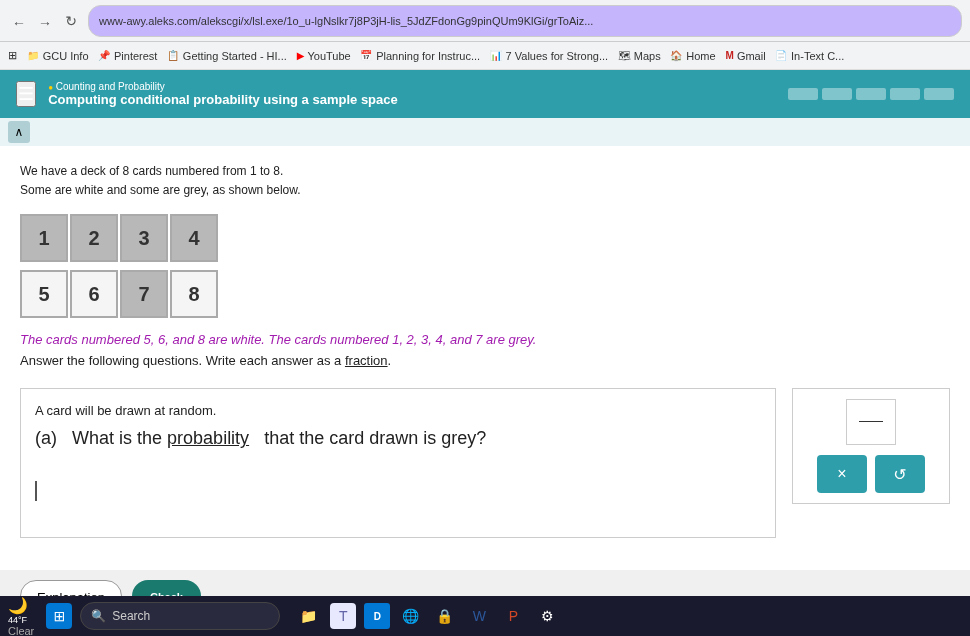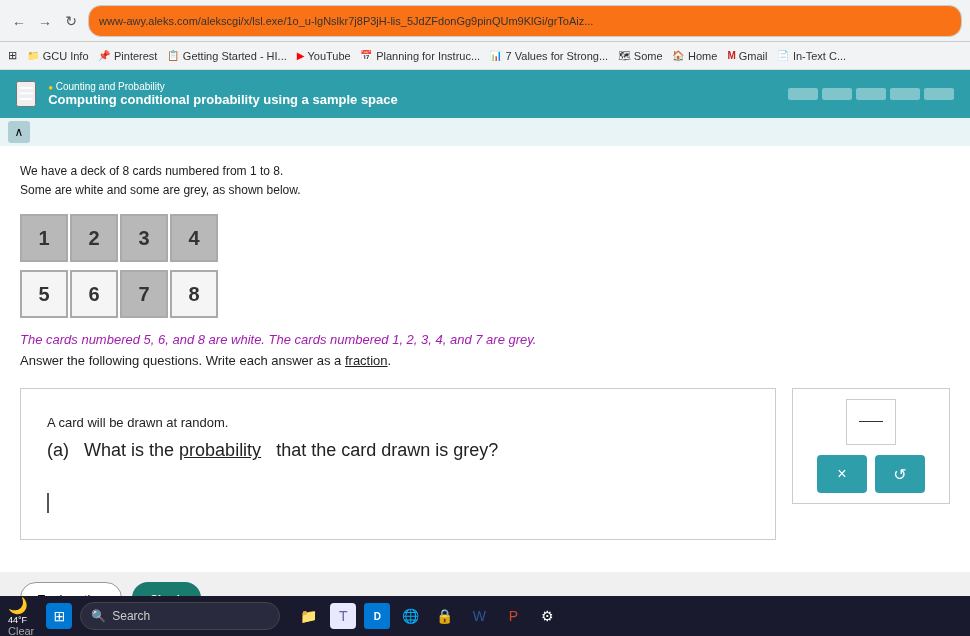--- a/index.html
+++ b/index.html
@@ -17,21 +17,21 @@
     }
     .nav-buttons { display: flex; gap: 4px; align-items: center; }
     .nav-btn {
       width: 22px; height: 22px; border-radius: 50%;
       border: none; background: transparent; cursor: pointer;
       font-size: 14px; display: flex; align-items: center; justify-content: center;
       color: #555;
     }
     .url-bar {
       flex: 1; height: 32px; border-radius: 13px;
-      border: 1px solid #ccc; background: #f97316;
+      border: 1px solid #ccc; background: #c4b5fd;
       font-size: 11px; padding: 6px 10px; color: #333;
     }
 
     
     .bookmarks-bar {
       background: #f1f3f4;
       height: 28px;
       display: flex;
       align-items: center;
       padding: 0 8px;
@@ -113,21 +113,21 @@
 
     
     .question-area {
       display: flex;
       gap: 16px;
       margin-bottom: 16px;
     }
     .question-box {
       flex: 1;
       border: 1px solid #ccc;
-      padding: 26px;
+      padding: 14px;
       min-height: 150px;
       background: white;
       position: relative;
     }
     .question-box-text { font-size: 13px; color: #222; margin-bottom: 10px; }
     .question-label { font-size: 18px; color: #222; }
     .probability-link { text-decoration: underline; }
     .answer-input-area {
       margin-top: 12px;
       display: flex;
@@ -296,21 +296,21 @@
   <span class="bookmark-item">
     <span class="bookmark-icon">📅</span>
     <span>Planning for Instruc...</span>
   </span>
   <span class="bookmark-item">
     <span class="bookmark-icon">📊</span>
     <span>7 Values for Strong...</span>
   </span>
   <span class="bookmark-item">
     <span class="bookmark-icon">🗺</span>
-    <span>Some</span>
+    <span>Maps</span>
   </span>
   <span class="bookmark-item">
     <span class="bookmark-icon">🏠</span>
     <span>Home</span>
   </span>
   <span class="bookmark-item">
     <span class="bookmark-icon" style="color:#c5221f; font-weight:bold;">M</span>
     <span>Gmail</span>
   </span>
   <span class="bookmark-item">

